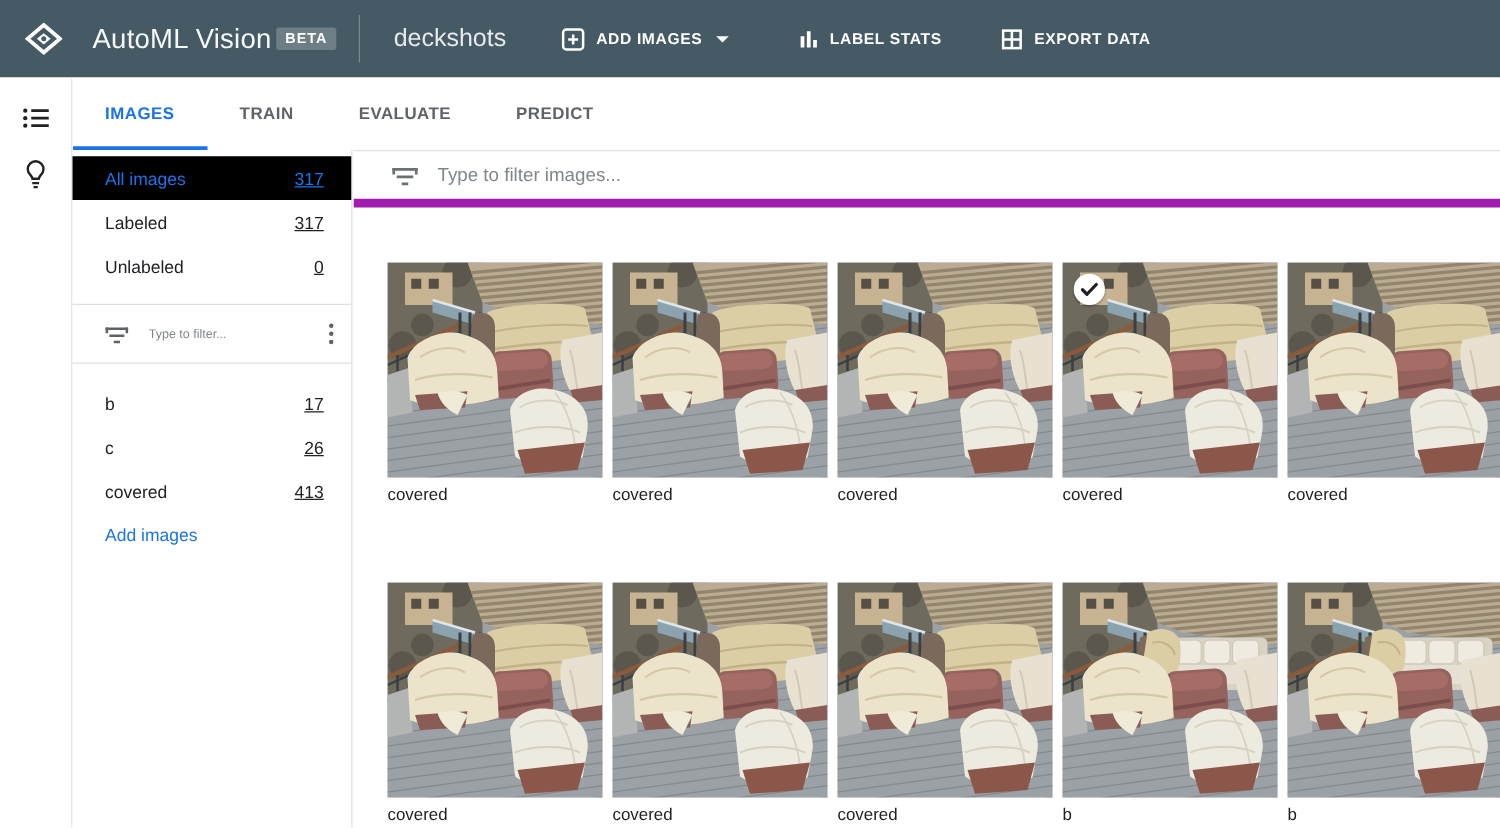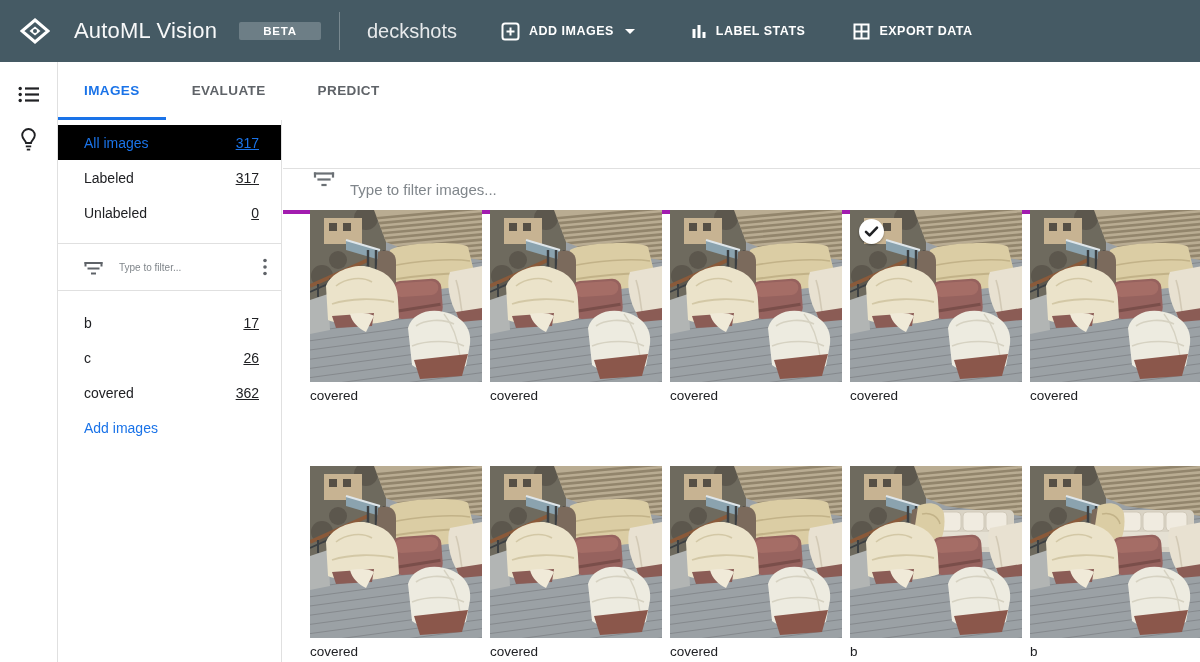--- a/index.html
+++ b/index.html
@@ -4,22 +4,22 @@
 <style>
   * { margin:0; padding:0; box-sizing:border-box; }
   html,body { width:1200px; height:662px; overflow:hidden; background:#fff;
     font-family:"Liberation Sans", sans-serif; position:relative; }
 
   
   .header { position:absolute; left:0; top:0; width:1200px; height:62px;
     background:#455a64; display:flex; align-items:center; color:#fff; }
   .logo { margin-left:20px; flex:0 0 auto; display:flex; }
   .app-title { margin-left:24px; font-size:22px; color:rgba(255,255,255,.96); letter-spacing:.2px; }
-  .beta { margin-left:22px; background:rgba(255,255,255,.22); color:#fff; font-size:11.5px;
-    font-weight:bold; letter-spacing:.8px; padding:3px 24px; border-radius:2px; }
+  .beta { margin-left:4px; background:rgba(255,255,255,.22); color:#fff; font-size:11.5px;
+    font-weight:bold; letter-spacing:.8px; padding:3px 7px; border-radius:2px; }
   .hdr-divider { width:1px; height:38px; background:rgba(255,255,255,.28); margin-left:18px; }
   .dataset-name { margin-left:27px; font-size:20px; color:rgba(255,255,255,.87); }
   .hdr-btn { display:flex; align-items:center; gap:9px; cursor:pointer; color:#fff;
     font-size:12.5px; font-weight:bold; letter-spacing:.5px; }
   .hdr-btn .caret { width:0; height:0; border-left:5px solid transparent;
     border-right:5px solid transparent; border-top:5px solid #fff; margin-left:2px; }
   .b-add { margin-left:44px; } .b-stats { margin-left:56px; } .b-export { margin-left:48px; }
 
   
   .rail { position:absolute; left:0; top:62px; width:58px; height:600px; background:#fff;
@@ -46,22 +46,22 @@
   .side-filter input { border:none; outline:none; background:transparent; font-size:10px;
     margin-left:16px; width:120px; color:#202124; font-family:inherit; }
   .side-filter input::placeholder { color:#80868b; }
   .dots { margin-left:auto; cursor:pointer; display:flex; }
   .side-labels { margin-top:14px; }
   .add-label { height:35px; display:flex; align-items:center; padding-left:26px;
     color:#1a73e8; font-size:14px; cursor:pointer; }
 
   
   .main { position:absolute; left:283px; top:120px; width:917px; height:542px; background:#fff; }
-  .filterbar { height:46px; border-top:1px solid #e0e0e0; border-bottom:4px solid #a21caf;
-    display:flex; padding-left:30px;margin-top:48px; }
+  .filterbar { height:46px; border-top:1px solid #e0e0e0; border-bottom:7px solid #a21caf;
+    display:flex; align-items:center; padding-left:30px; }
   .filterbar input { border:none; outline:none; background:transparent; font-size:15px;
     margin-left:15px; width:500px; color:#202124; font-family:inherit; }
   .filterbar input::placeholder { color:#80868b; }
 
   .grid { position:absolute; left:27px; top:90px; display:grid;
     grid-template-columns:repeat(5, 172px); column-gap:8px; row-gap:63px; }
   .tile { width:172px; }
   .thumb { width:172px; height:172px; position:relative; overflow:hidden; cursor:pointer; background:#9ba1a5; }
   .thumb svg.scene { display:block; }
   .tile-label { margin-top:6px; font-size:13.5px; color:#202124; }
@@ -137,20 +137,21 @@
     <svg width="19" height="25" viewBox="0 0 19 25">
       <path d="M9.5 2 a6.3 6.3 0 0 1 6.3 6.3 c0 2.4-1.3 3.8-2.4 5-0.7 0.8-1.2 1.6-1.4 2.7 H7 c-0.2-1.1-0.7-1.9-1.4-2.7-1.1-1.2-2.4-2.6-2.4-5 A6.3 6.3 0 0 1 9.5 2 Z" fill="none" stroke="#202124" stroke-width="1.9"></path>
       <line x1="6.8" y1="19.4" x2="12.2" y2="19.4" stroke="#202124" stroke-width="1.8"></line>
       <line x1="7.8" y1="22.6" x2="11.2" y2="22.6" stroke="#202124" stroke-width="1.8"></line>
     </svg>
   </span>
 </div>
 
 <div class="tabbar">
   <span class="tab active">IMAGES</span>
+  <span class="tab">TRAIN</span>
   <span class="tab">EVALUATE</span>
   <span class="tab">PREDICT</span>
 </div>
 
 <div class="sidebar">
   <div class="side-row selected">
     <span>All images</span>
     <span class="cnt">317</span>
   </div>
   <div class="side-row">
@@ -188,21 +189,21 @@
     <div class="side-row">
       <span>b</span>
       <span class="cnt">17</span>
     </div>
     <div class="side-row">
       <span>c</span>
       <span class="cnt">26</span>
     </div>
     <div class="side-row">
       <span>covered</span>
-      <span class="cnt">362</span>
+      <span class="cnt">413</span>
     </div>
     <div class="add-label">Add images</div>
   </div>
 </div>
 
 <div class="main">
   <div class="filterbar">
     <span style="display:flex;">
       <svg width="22" height="19" viewBox="0 0 22 19">
         <g stroke="#6b7075" stroke-width="2.2" stroke-linecap="square">

